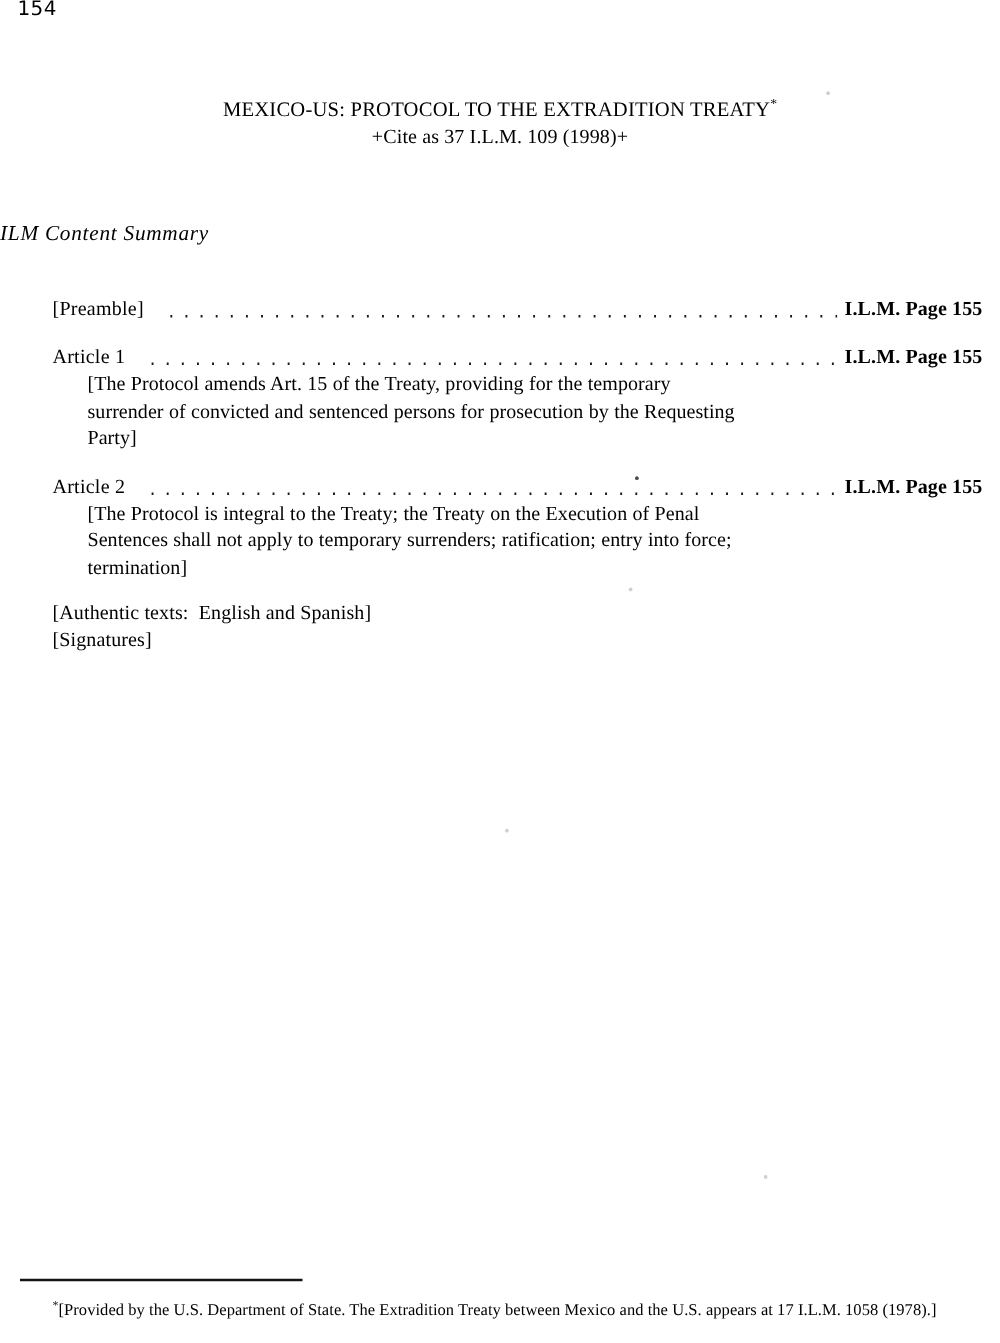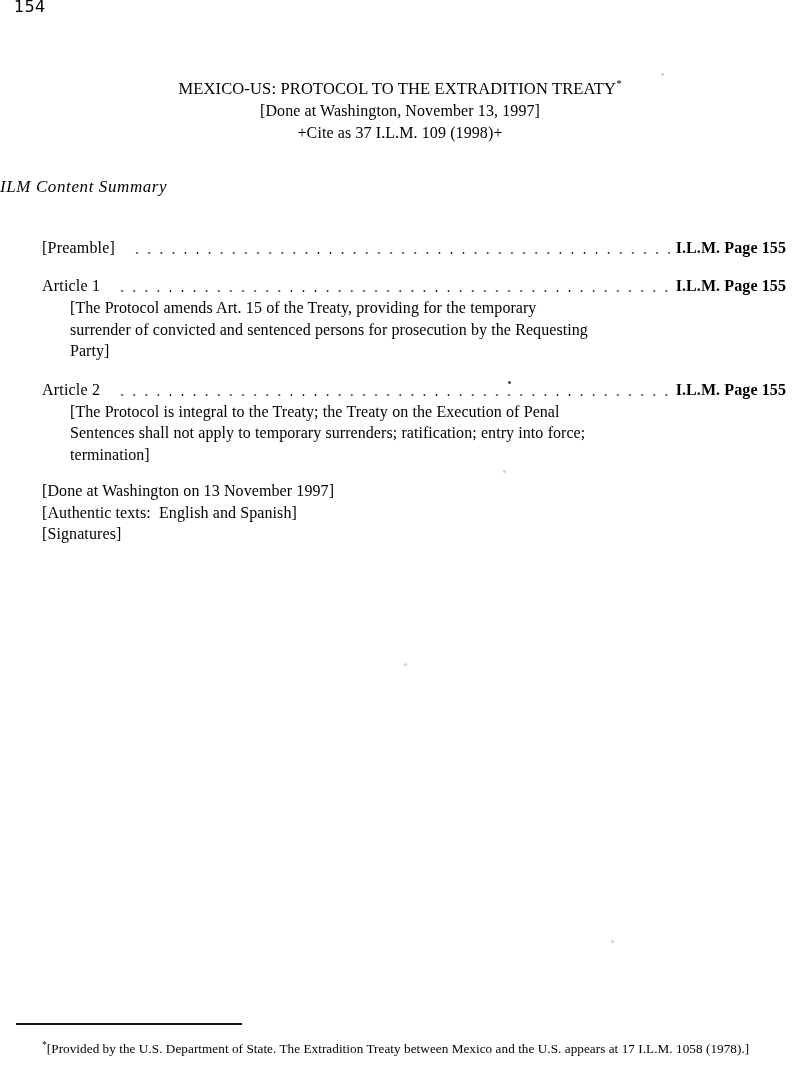--- a/index.html
+++ b/index.html
@@ -193,21 +193,20 @@
 </style>
 </head>
 <body>
 
 <div class="page">
 
   <div class="folio">154</div>
 
   <div class="title-block">
     <div class="doc-title"><span>MEXICO-US: PROTOCOL TO THE EXTRADITION TREATY</span><span class="star">*</span></div>
-    <div class="doc-subtitle">[Done at Washington, November 13, 1997]</div>
     <div class="doc-subtitle">+Cite as 37 I.L.M. 109 (1998)+</div>
   </div>
 
   <div class="section-heading">ILM Content Summary</div>
 
   <div class="toc">
 
     <div class="toc-entry">
       <div class="toc-line">
         <span class="toc-label">[Preamble]</span>
@@ -240,21 +239,20 @@
         <span>Sentences shall not apply to temporary surrenders; ratification; entry into force;</span>
         <span>termination]</span>
       </div>
     </div>
 
   </div>
 
   <div class="leader-speck"></div>
 
   <div class="closing">
-    <span>[Done at Washington on 13 November 1997]</span>
     <span>[Authentic texts:  English and Spanish]</span>
     <span>[Signatures]</span>
   </div>
 
   <div class="footnote-rule"></div>
   <div class="footnote"><span class="star">*</span><span>[Provided by the U.S. Department of State. The Extradition Treaty between Mexico and the U.S. appears at 17 I.L.M. 1058 (1978).]</span></div>
 
   <div class="speck" style="left:503px; top:470px; width:3px; height:3px;"></div>
   <div class="speck" style="left:404px; top:663px; width:3px; height:3px;"></div>
   <div class="speck" style="left:611px; top:940px; width:3px; height:3px;"></div>

